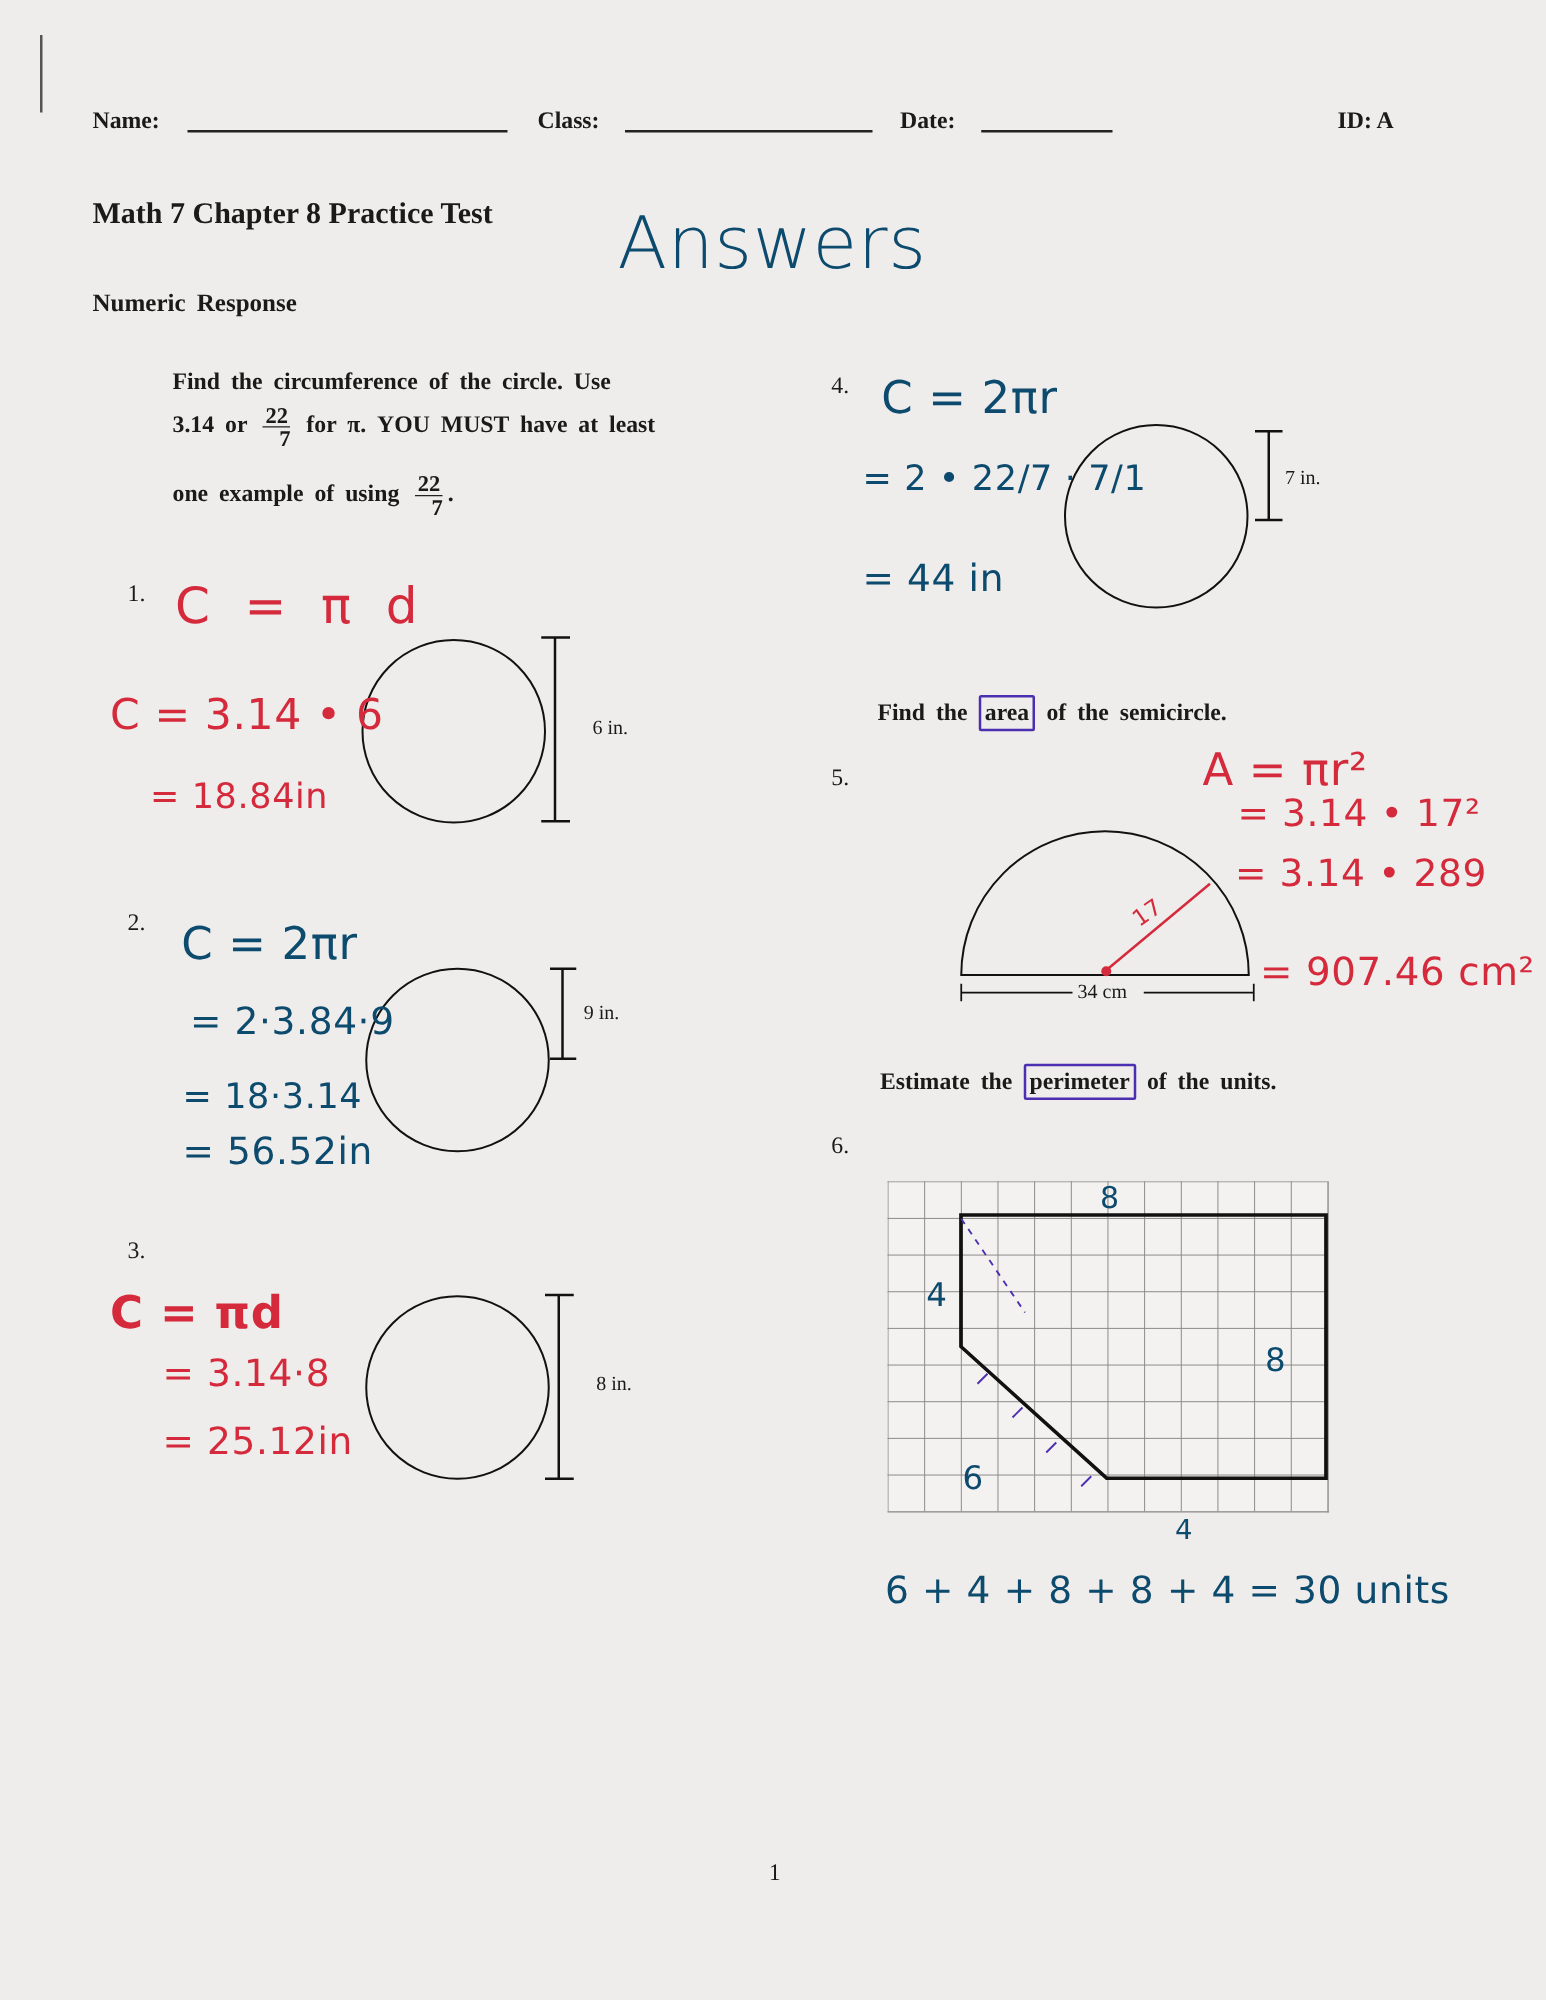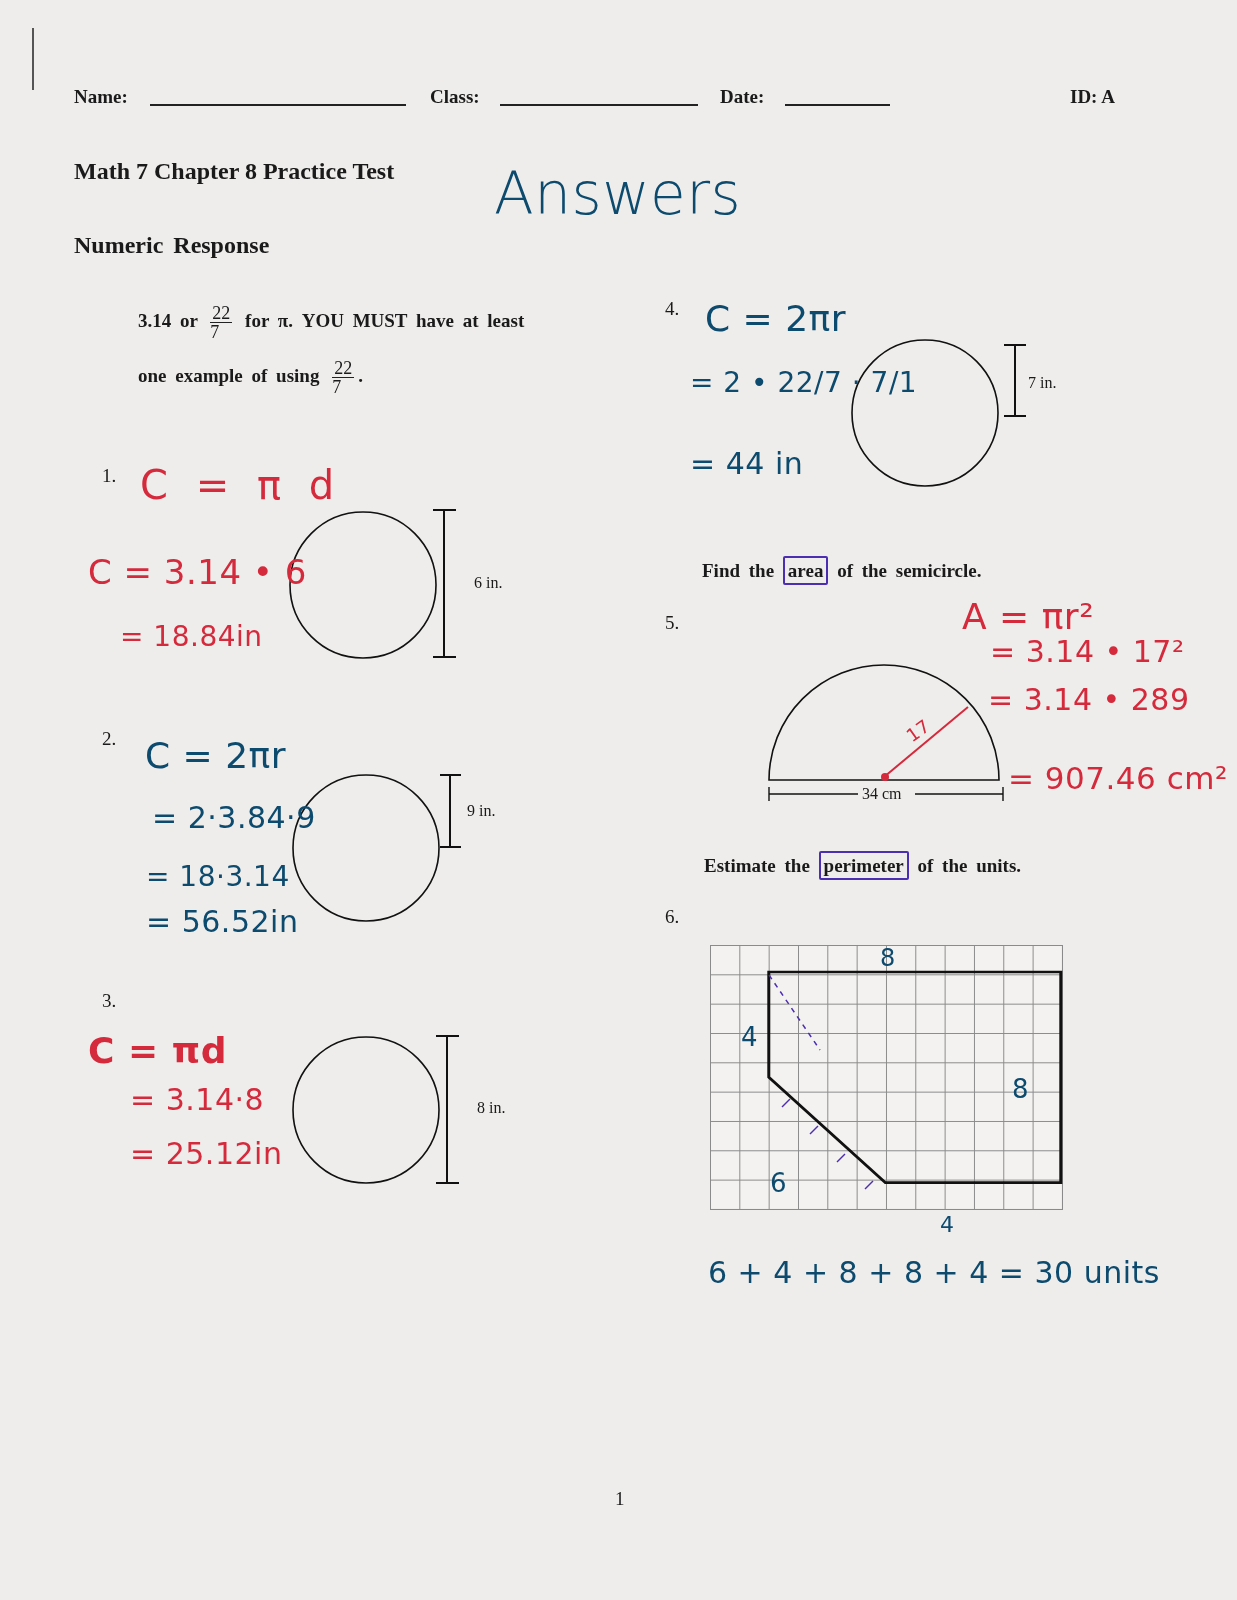--- a/index.html
+++ b/index.html
@@ -12,21 +12,21 @@
   .abs { position: absolute; }
   .bold { font-weight: bold; }
   .hdr { font-size: 19px; font-weight: bold; }
   .blank { position: absolute; border-bottom: 2px solid #222; height: 0; }
   .hand { font-family: "DejaVu Sans", sans-serif; font-weight: normal; letter-spacing: 0.5px; }
   .red { color: #d42a3c; }
   .blue { color: #0c4a6e; }
   .qnum { font-size: 19px; }
   .dimlabel { font-size: 16px; }
   .instr { font-size: 19px; font-weight: bold; word-spacing: 4px; }
-  .frac { display: inline-block; vertical-align: middle; text-align: left; font-weight: normal; line-height: 1; margin: 0 4px; }
+  .frac { display: inline-block; vertical-align: middle; text-align: right; font-weight: bold; line-height: 1; margin: 0 4px; }
   .frac .n { display: block; border-bottom: 1.5px solid #222; padding: 0 2px; font-size: 18px; }
   .frac .d { display: block; font-size: 18px; }
   .boxed { border: 2px solid #4b2fb0; padding: 2px 3px; border-radius: 2px; }
   .grid {
     position: absolute; left: 710px; top: 945px; width: 352px; height: 264px;
     background-color: #f4f2f0;
     background-image:
       linear-gradient(to right, #8a8a8a 1px, transparent 1px),
       linear-gradient(to bottom, #8a8a8a 1px, transparent 1px);
     background-size: 29.33px 29.33px;
@@ -41,23 +41,24 @@
 <div class="abs hdr" style="left:74px;top:86px;">Name:</div>
 <div class="blank" style="left:150px;top:104px;width:256px;"></div>
 <div class="abs hdr" style="left:430px;top:86px;">Class:</div>
 <div class="blank" style="left:500px;top:104px;width:198px;"></div>
 <div class="abs hdr" style="left:720px;top:86px;">Date:</div>
 <div class="blank" style="left:785px;top:104px;width:105px;"></div>
 <div class="abs hdr" style="left:1070px;top:86px;">ID: A</div>
 
 <div class="abs bold" style="left:74px;top:158px;font-size:24px;">Math 7 Chapter 8 Practice Test</div>
 <div class="abs hand blue" style="left:494px;top:160px;font-size:58px;font-weight:300;">Answers</div>
-<div class="abs bold" style="left:74px;top:232px;font-size:24px;word-spacing:4px;">Numeric Response</div>
+<div class="abs bold" style="left:74px;top:232px;font-size:20px;word-spacing:4px;">Numeric Response</div>
 
 <div class="abs instr" style="left:138px;top:296px;width:440px;line-height:1.0;">
+  <div>Find the circumference of the circle. Use</div>
   <div style="margin-top:8px;">
     <span>3.14 or</span>
     <span class="frac"><span class="n">22</span><span class="d">7</span></span>
     <span>for π. YOU MUST have at least</span>
   </div>
   <div style="margin-top:18px;">
     <span>one example of using</span>
     <span class="frac"><span class="n">22</span><span class="d">7</span></span><span>.</span>
   </div>
 </div>

